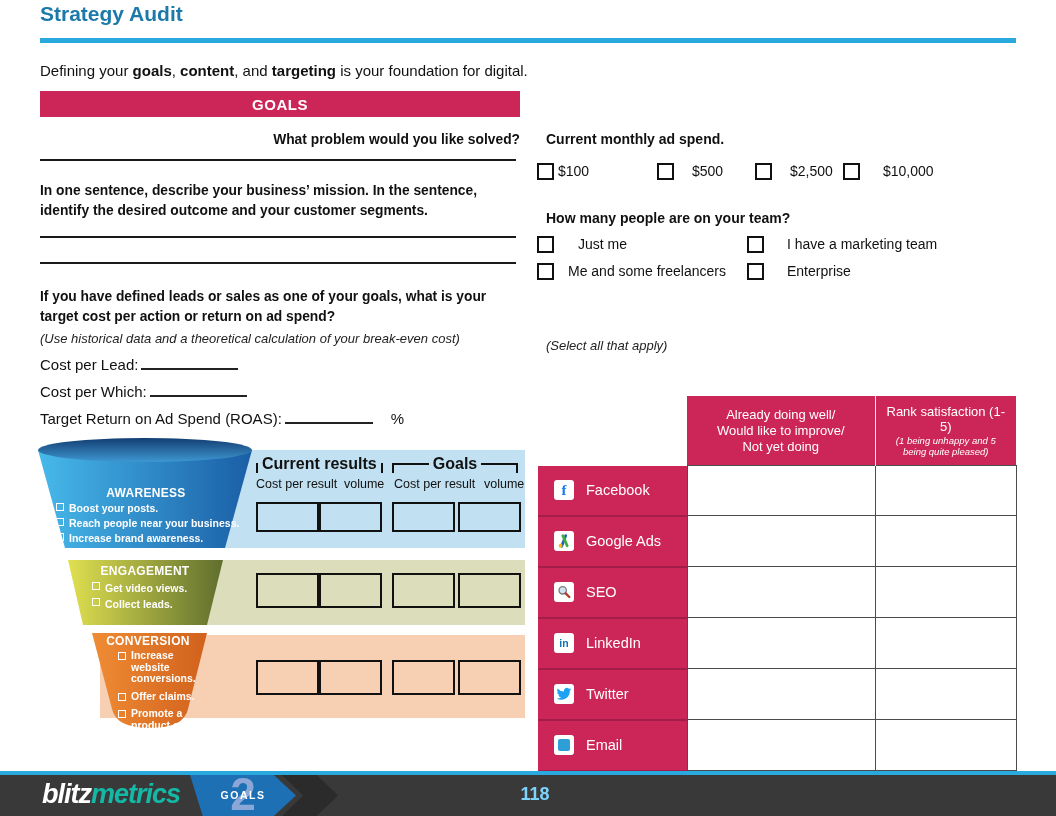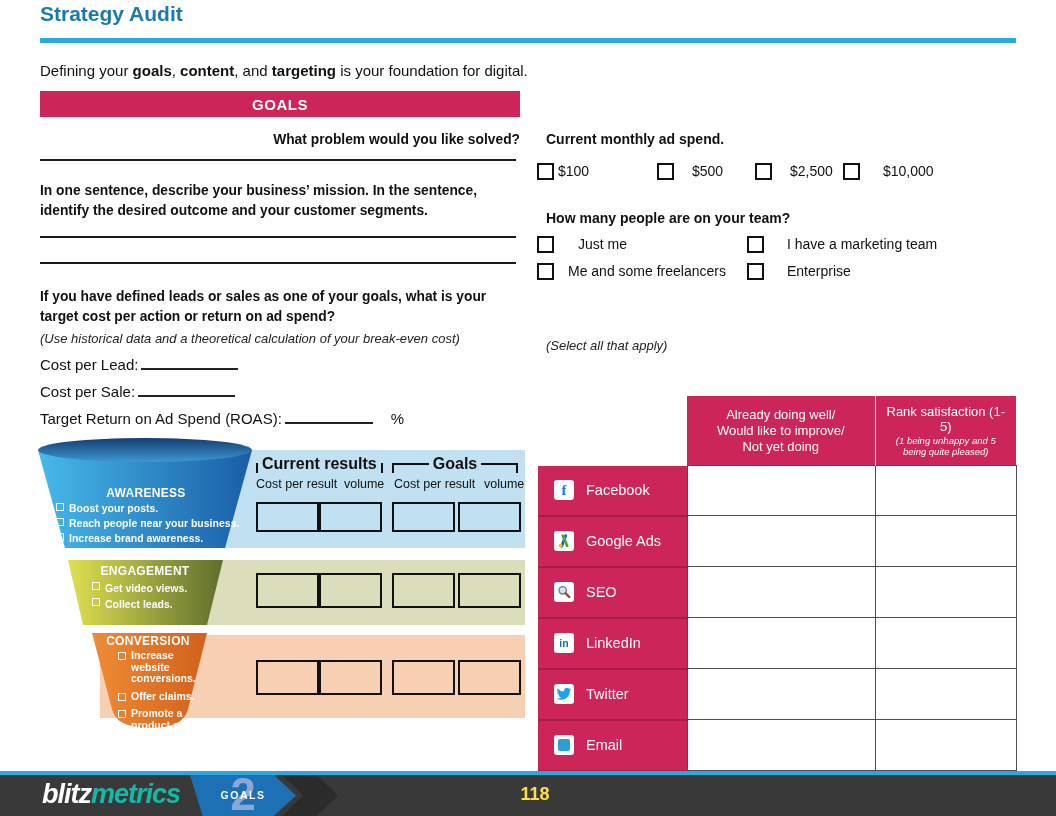--- a/index.html
+++ b/index.html
@@ -100,21 +100,21 @@
   .footer{position:absolute;left:0;bottom:0;width:1056px;height:41px;background:#3a3939;border-top:4px solid #2aa9de;}
   .arrow-shadow{position:absolute;left:282px;top:0;width:56px;height:41px;background:#2c2b2b;
     clip-path:polygon(0 0,62% 0,100% 50%,62% 100%,0 100%,38% 50%);}
   .arrow{position:absolute;left:190px;top:0;width:106px;height:41px;background:#1e70b5;
     clip-path:polygon(0 0,79% 0,100% 50%,79% 100%,12% 100%);}
   .big2{position:absolute;left:0;right:0;top:-5px;text-align:center;font-size:46px;font-weight:bold;color:#8ba7d7;line-height:48px;}
   .goals-tab-label{position:absolute;left:0;right:0;top:14px;text-align:center;color:#fff;font-weight:bold;font-size:10.5px;letter-spacing:1.5px;}
   .logo{position:absolute;left:42px;top:4px;font-style:italic;font-weight:bold;font-size:27px;letter-spacing:-1px;}
   .logo .b{color:#fff;}
   .logo .m{color:#14b8a6;}
-  .pagenum{position:absolute;left:14px;right:0;top:9px;text-align:center;color:#fde047;font-weight:bold;font-size:18px;}
+  .pagenum{position:absolute;left:14px;right:0;top:9px;text-align:center;color:#7dd3fc;font-weight:bold;font-size:18px;}
 </style>
 </head>
 <body>
 
 <div class="page">
 
   <h1 class="title">Strategy Audit</h1>
   <div class="rule"></div>
   <p class="intro" id="intro"><span>Defining your </span><b>goals</b><span>, </span><b>content</b><span>, and </span><b>targeting</b><span> is your foundation for digital.</span></p>
   <div class="banner">
@@ -125,21 +125,21 @@
   <div class="wline wl1"></div>
   <div class="q q2">In one sentence, describe your business’ mission. In the sentence, identify the desired outcome and your customer segments.</div>
   <div class="wline wl2"></div>
   <div class="wline wl3"></div>
   <div class="q q3">If you have defined leads or sales as one of your goals, what is your target cost per action or return on ad spend?</div>
   <div class="note noteq3">(Use historical data and a theoretical calculation of your break-even cost)</div>
   <div class="fieldrow fr-lead">
     <span>Cost per Lead:</span><span class="blank b97"></span>
   </div>
   <div class="fieldrow fr-sale">
-    <span>Cost per Sale:</span><span class="blank b97"></span>
+    <span>Cost per Which:</span><span class="blank b97"></span>
   </div>
   <div class="fieldrow fr-roas">
     <span>Target Return on Ad Spend (ROAS):</span><span class="blank b88"></span><span class="pct">%</span>
   </div>
 
   <div class="rtitle t-spend">Current monthly ad spend.</div>
   <div id="spend-options">
       <span class="cb sp-cb-0"></span>
       <span class="olabel sp-lb-0">$100</span>
       <span class="cb sp-cb-1"></span>

